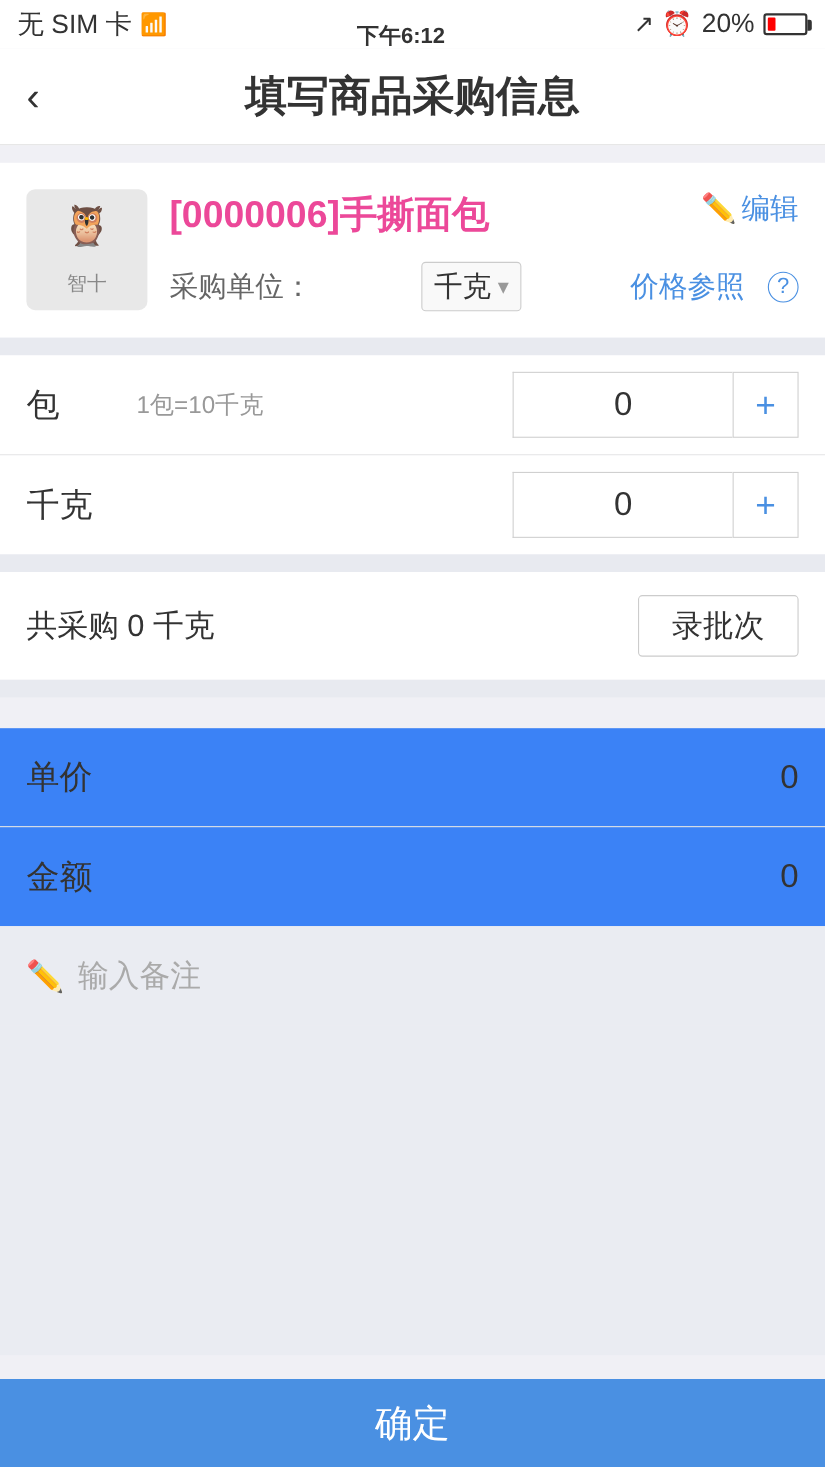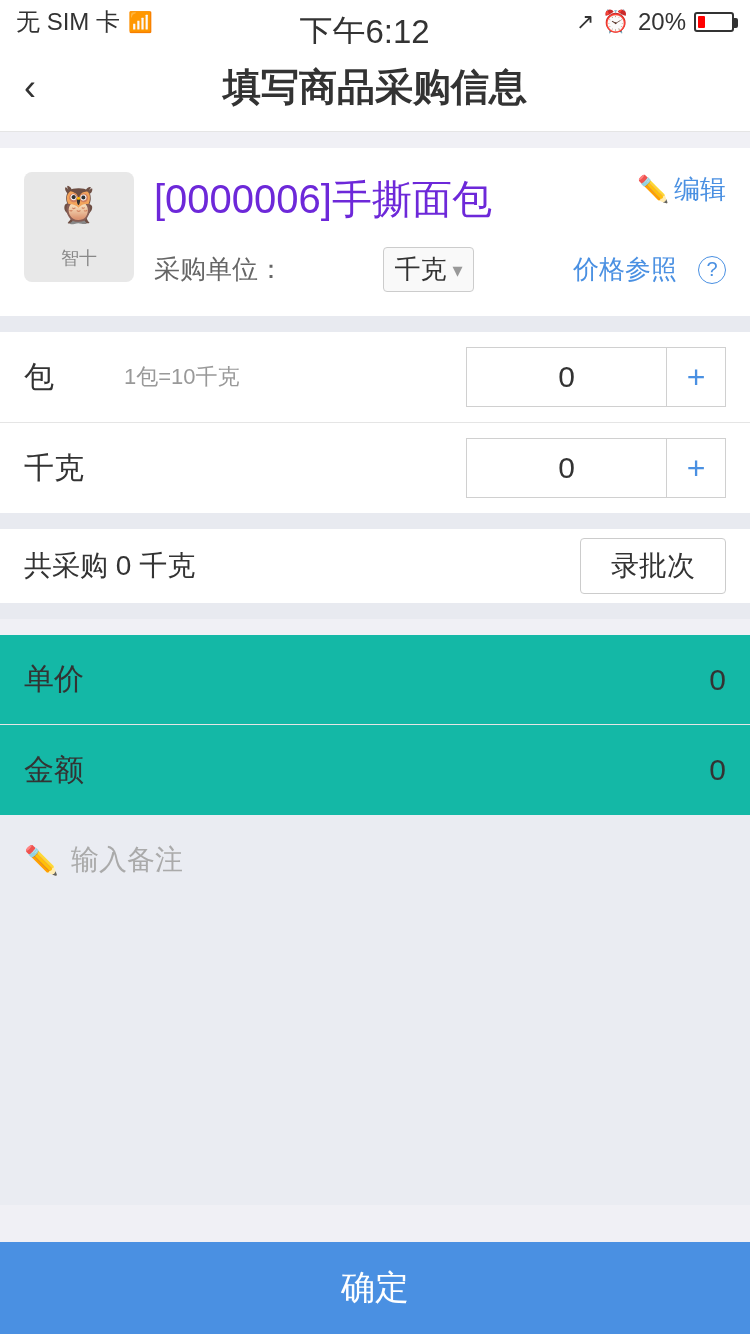--- a/index.html
+++ b/index.html
@@ -104,23 +104,23 @@
     }
     .product-info {
       flex: 1;
     }
     .product-header {
       display: flex;
       justify-content: space-between;
       align-items: flex-start;
     }
     .product-name {
-      font-size: 40px;
-      color: #6d28d9;
-      font-weight: 400;
+      font-size: 34px;
+      color: #ec4899;
+      font-weight: 700;
     }
     .edit-btn {
       font-size: 26px;
       color: #4a90e2;
       display: flex;
       align-items: center;
       gap: 4px;
     }
     .product-unit-row {
       margin-top: 20px;
@@ -215,40 +215,40 @@
     
     .summary-section {
       background: #fff;
       margin-top: 0;
     }
     .summary-row {
       display: flex;
       align-items: center;
       justify-content: space-between;
       padding: 0 24px;
-      height: 74px;
+      height: 98px;
     }
     .summary-text {
       font-size: 28px;
       color: #333;
     }
     .record-btn {
       border: 1px solid #ccc;
       border-radius: 4px;
       padding: 8px 30px;
       font-size: 28px;
       color: #333;
       background: #fff;
       cursor: pointer;
     }
 
     
     .price-section {
-      background: #14b8a6;
-      margin-top: 16px;
+      background: #3b82f6;
+      margin-top: 28px;
     }
     .price-row {
       display: flex;
       align-items: center;
       justify-content: space-between;
       padding: 0 24px;
       height: 90px;
       border-bottom: 1px solid #e5e5e5;
     }
     .price-row:last-child { border-bottom: none; }
@@ -286,21 +286,21 @@
       flex: 1;
       min-height: 300px;
     }
 
     
     .confirm-btn-wrap {
       position: fixed;
       bottom: 0;
       left: 0;
       width: 750px;
-      height: 92px;
+      height: 80px;
       background: #4a90e2;
       display: flex;
       align-items: center;
       justify-content: center;
       cursor: pointer;
     }
     .confirm-btn-text {
       font-size: 34px;
       color: #fff;
       font-weight: 500;
@@ -313,21 +313,21 @@
 </head>
 <body>
 
 <div class="main-content">
 
   <div class="status-bar">
     <div class="status-left">
       <span>无 SIM 卡</span>
       <span class="wifi-icon">📶</span>
     </div>
-    <div style="font-size:33px;font-weight:400;margin-top:20px;">下午6:12</div>
+    <div style="font-size:20px;font-weight:700;margin-top:20px;">下午6:12</div>
     <div class="status-right">
       <span style="font-size:22px;">↗</span>
       <span style="font-size:22px;">⏰</span>
       <span>20%</span>
       <div class="battery">
         <div class="battery-fill"></div>
       </div>
     </div>
   </div>
 

